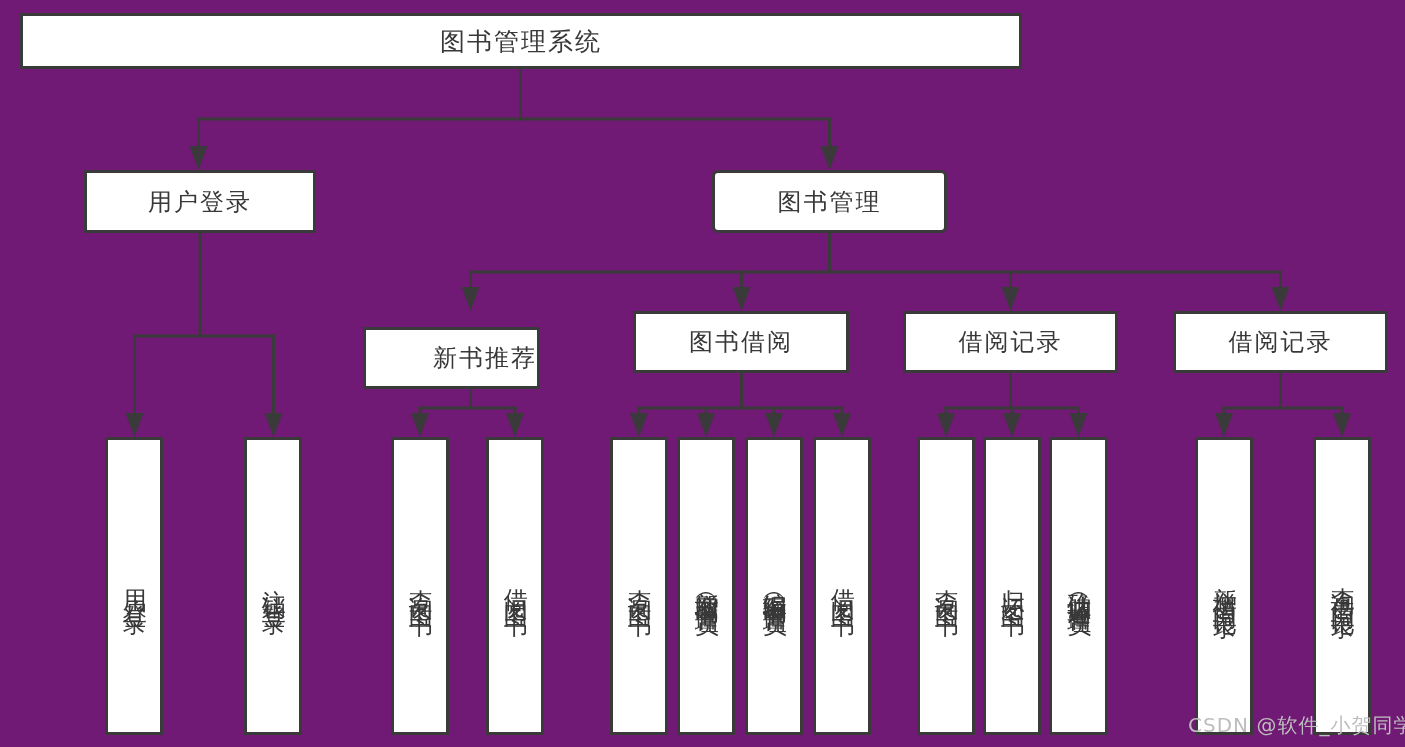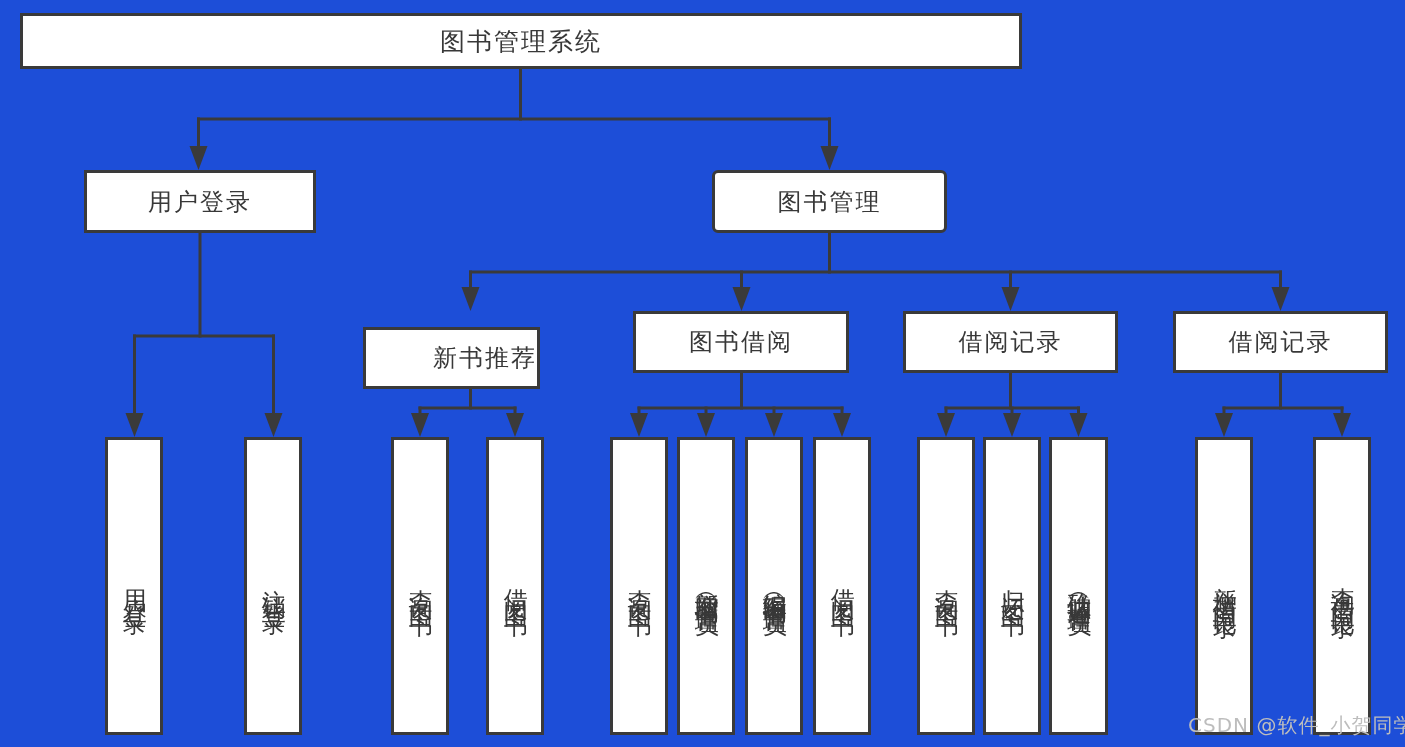--- a/index.html
+++ b/index.html
@@ -1,19 +1,19 @@
 <!DOCTYPE html>
 <html><head>
 <meta charset="utf-8">
 <style>
   html,body{margin:0;padding:0;background:#ffffff;}
   .canvas{
     position:relative;
     width:1405px;height:747px;
-    background:#1d4ed8;
+    background:#701a75;
     font-family:"DejaVu Sans","Liberation Sans",sans-serif;
     overflow:hidden;
   }
   .connector-layer{position:absolute;left:0;top:0;z-index:0;}
   .node{
     position:absolute;box-sizing:border-box;
     border:3px solid #3a3a3a;background:#ffffff;
     display:flex;align-items:center;justify-content:center;
     color:#383838;z-index:1;
   }

